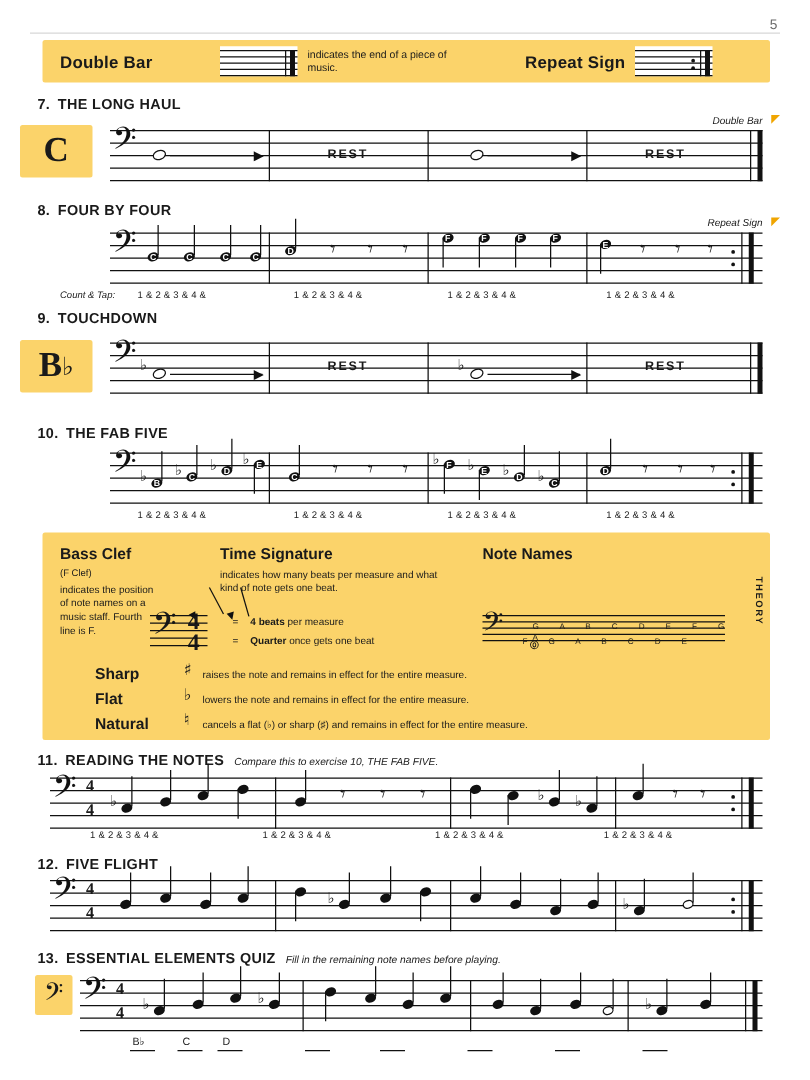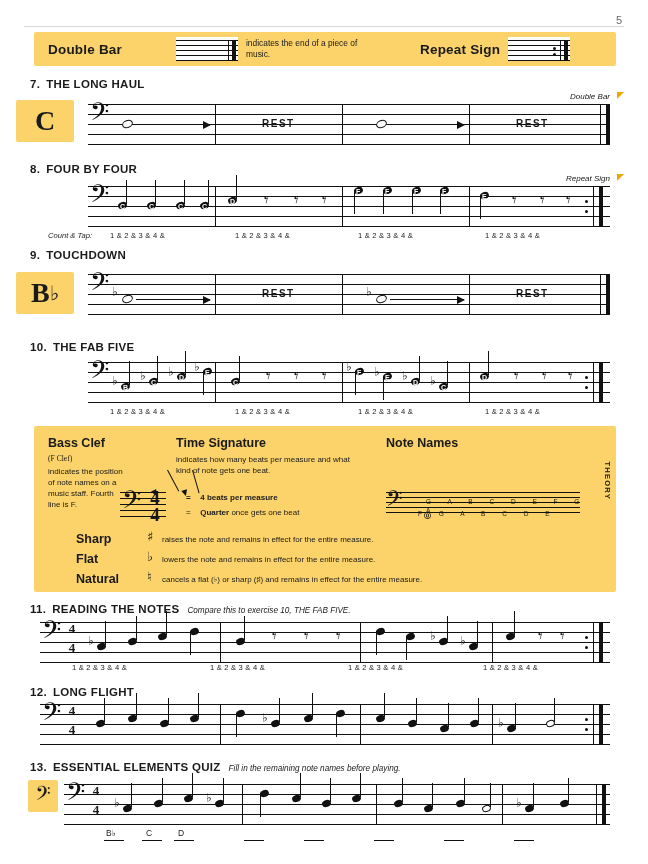--- a/index.html
+++ b/index.html
@@ -97,21 +97,21 @@
 
   .sideword{font-size:8px;font-style:italic;position:absolute;}
   .flagmark{position:absolute;width:0;height:0;border-left:7px solid #f0a500;border-bottom:7px solid transparent;}
 
   
   .theory{
     position:absolute;left:34px;top:426px;width:582px;height:166px;
     background:#fbd36a;border-radius:2px;
   }
   .theory .th-title{position:absolute;font-size:12.5px;font-weight:bold;}
-  .theory .th-sub{position:absolute;font-size:7.6px;line-height:1.35;font-family:Liberation Serif, serif;}
+  .theory .th-sub{position:absolute;font-size:7.6px;line-height:1.35;}
   .theory .th-body{position:absolute;font-size:8px;line-height:1.38;}
   .theory .vert{
     position:absolute;right:4px;top:74px;
     font-size:7.6px;font-weight:bold;letter-spacing:1.2px;
     transform:rotate(90deg);transform-origin:right top;
   }
   .tsbig{position:absolute;font-size:19px;font-weight:bold;line-height:17px;text-align:center;font-family:"Liberation Serif",serif;}
   .clefbig{position:absolute;font-size:30px;line-height:1;font-family:"DejaVu Sans",sans-serif;}
   .arrowline{position:absolute;background:#111;width:1.2px;transform-origin:top;}
   .arrowhead{position:absolute;width:0;height:0;border-left:3.5px solid transparent;border-right:3.5px solid transparent;border-top:6px solid #111;}
@@ -401,21 +401,21 @@
 
     <div class="clefbig" style="left:88px;top:62px;">𝄢</div>
     <div class="tsbig" style="left:113px;top:63px;width:16px;">4</div>
     <div class="tsbig" style="left:113px;top:80px;width:16px;">4</div>
     <div style="position:absolute;left:86px;top:66px;width:46px;height:1px;background:#111;"></div>
     <div style="position:absolute;left:86px;top:72px;width:46px;height:1px;background:#111;"></div>
     <div style="position:absolute;left:86px;top:78px;width:46px;height:1px;background:#111;"></div>
     <div style="position:absolute;left:86px;top:84px;width:46px;height:1px;background:#111;"></div>
     <div style="position:absolute;left:86px;top:90px;width:46px;height:1px;background:#111;"></div>
 
-    <div class="th-body" style="left:152px;top:66px;width:190px;font-weight:bold;">
+    <div class="th-body" style="left:152px;top:66px;width:190px;">
       <span style="display:inline-block;width:12px;">=</span>
       <b>4 beats</b>
       <span>per measure</span>
     </div>
     <div class="th-body" style="left:152px;top:81px;width:190px;">
       <span style="display:inline-block;width:12px;">=</span>
       <b>Quarter</b>
       <span>once gets one beat</span>
     </div>
 
@@ -502,21 +502,21 @@
     <div class="rest" style="left:498px;top:6px;">𝄾</div>
     <div class="rest" style="left:520px;top:6px;">𝄾</div>
   </div>
 
   <div class="counts" style="left:72px;top:663px;">1  &amp;  2  &amp;  3  &amp;  4  &amp;</div>
   <div class="counts" style="left:210px;top:663px;">1  &amp;  2  &amp;  3  &amp;  4  &amp;</div>
   <div class="counts" style="left:348px;top:663px;">1  &amp;  2  &amp;  3  &amp;  4  &amp;</div>
   <div class="counts" style="left:483px;top:663px;">1  &amp;  2  &amp;  3  &amp;  4  &amp;</div>
 
   <div class="ex-head" style="left:30px;top:686px;">
-    <span class="num">12.</span><span>LONG FLIGHT</span>
+    <span class="num">12.</span><span>FIVE FLIGHT</span>
   </div>
 
   <div class="system" style="left:40px;top:704px;width:570px;">
     <div class="staff">
       <div class="l"></div>
         <div class="l"></div>
         <div class="l"></div>
         <div class="l"></div>
         <div class="l"></div>
     </div>

